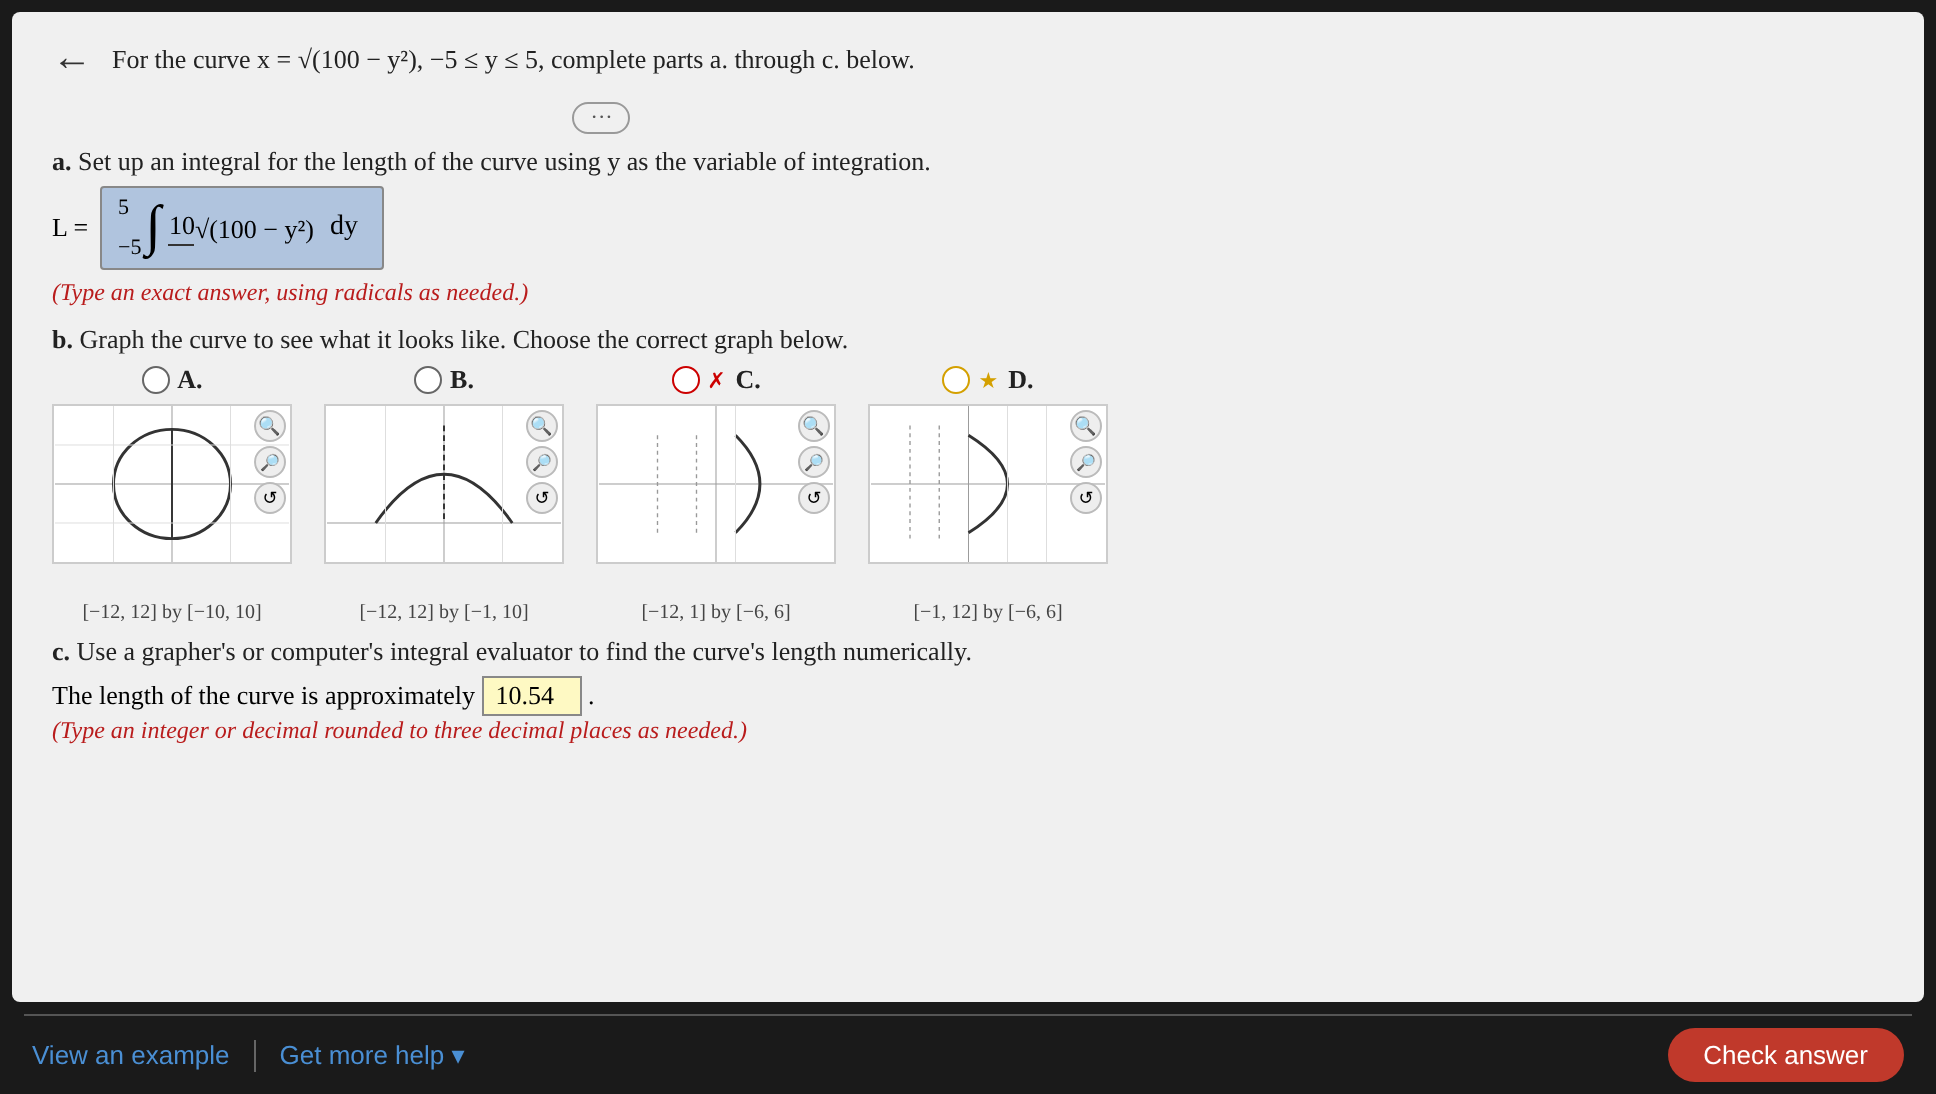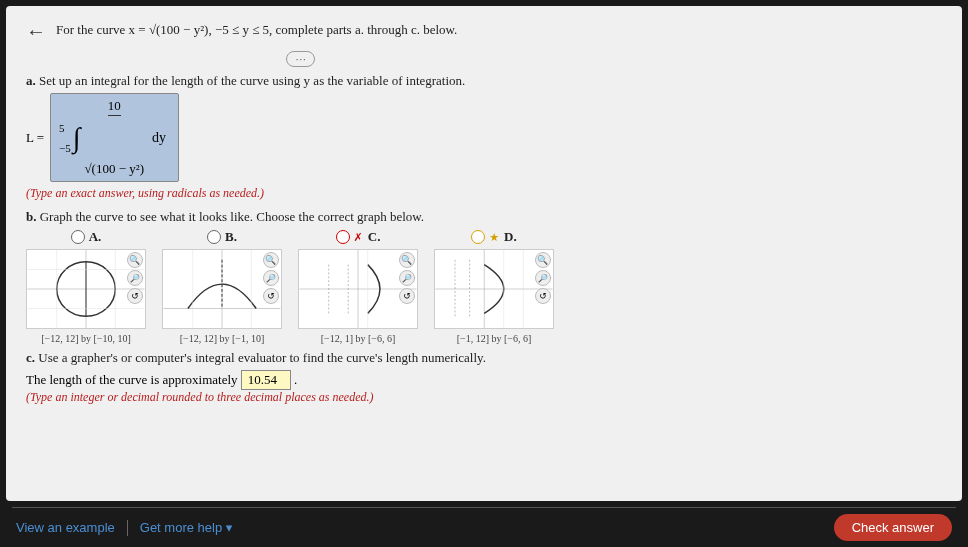--- a/index.html
+++ b/index.html
@@ -89,24 +89,23 @@
       display: flex;
       flex-direction: column;
       font-size: 11px;
       margin-left: -4px;
       margin-right: 2px;
     }
     .int-upper { align-self: flex-start; }
     .int-lower { align-self: flex-start; margin-top: 8px; }
     .int-fraction {
       display: flex;
-      flex-direction: column;
-      align-items: center;
-      font-size: 13px;
-      gap: 44px;
+      flex-direction: row;
+      align-items: center;
+      font-size: 13px;
     }
     .frac-num { border-bottom: 1px solid #333; padding-bottom: 1px; }
     .frac-den { padding-top: 1px; }
     .hint-text {
       font-size: 12px;
       color: #b91c1c;
       font-style: italic;
     }
     .part-b {
       margin-bottom: 6px;
@@ -157,21 +156,21 @@
       height: 80px;
       background: #fff;
       border: 1px solid #ccc;
       position: relative;
       overflow: hidden;
     }
     .graph-label {
       font-size: 10px;
       color: #444;
       text-align: right;
-      margin-top: 0;
+      margin-top: 15px;
     }
     .graph-icons {
       position: absolute;
       right: 2px;
       top: 2px;
       display: flex;
       flex-direction: column;
       gap: 2px;
     }
     .icon-btn {

